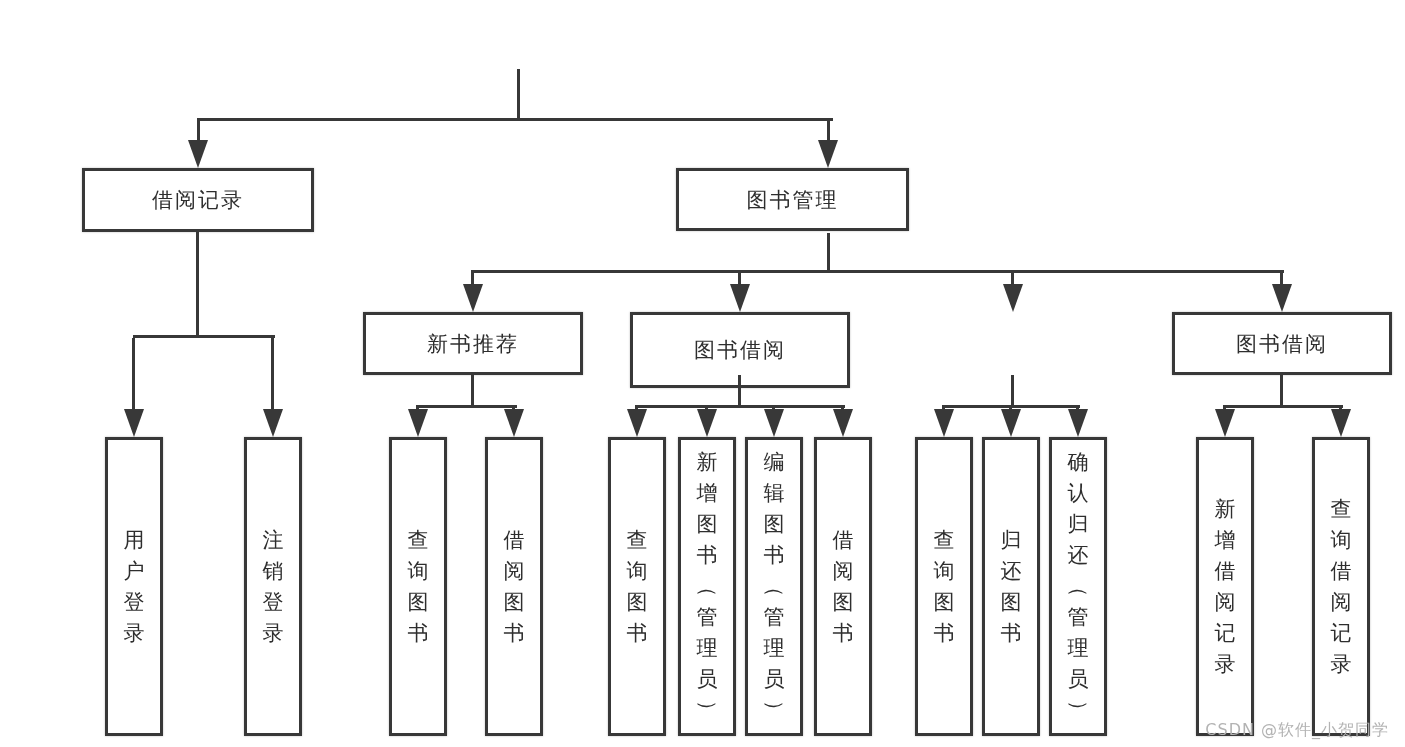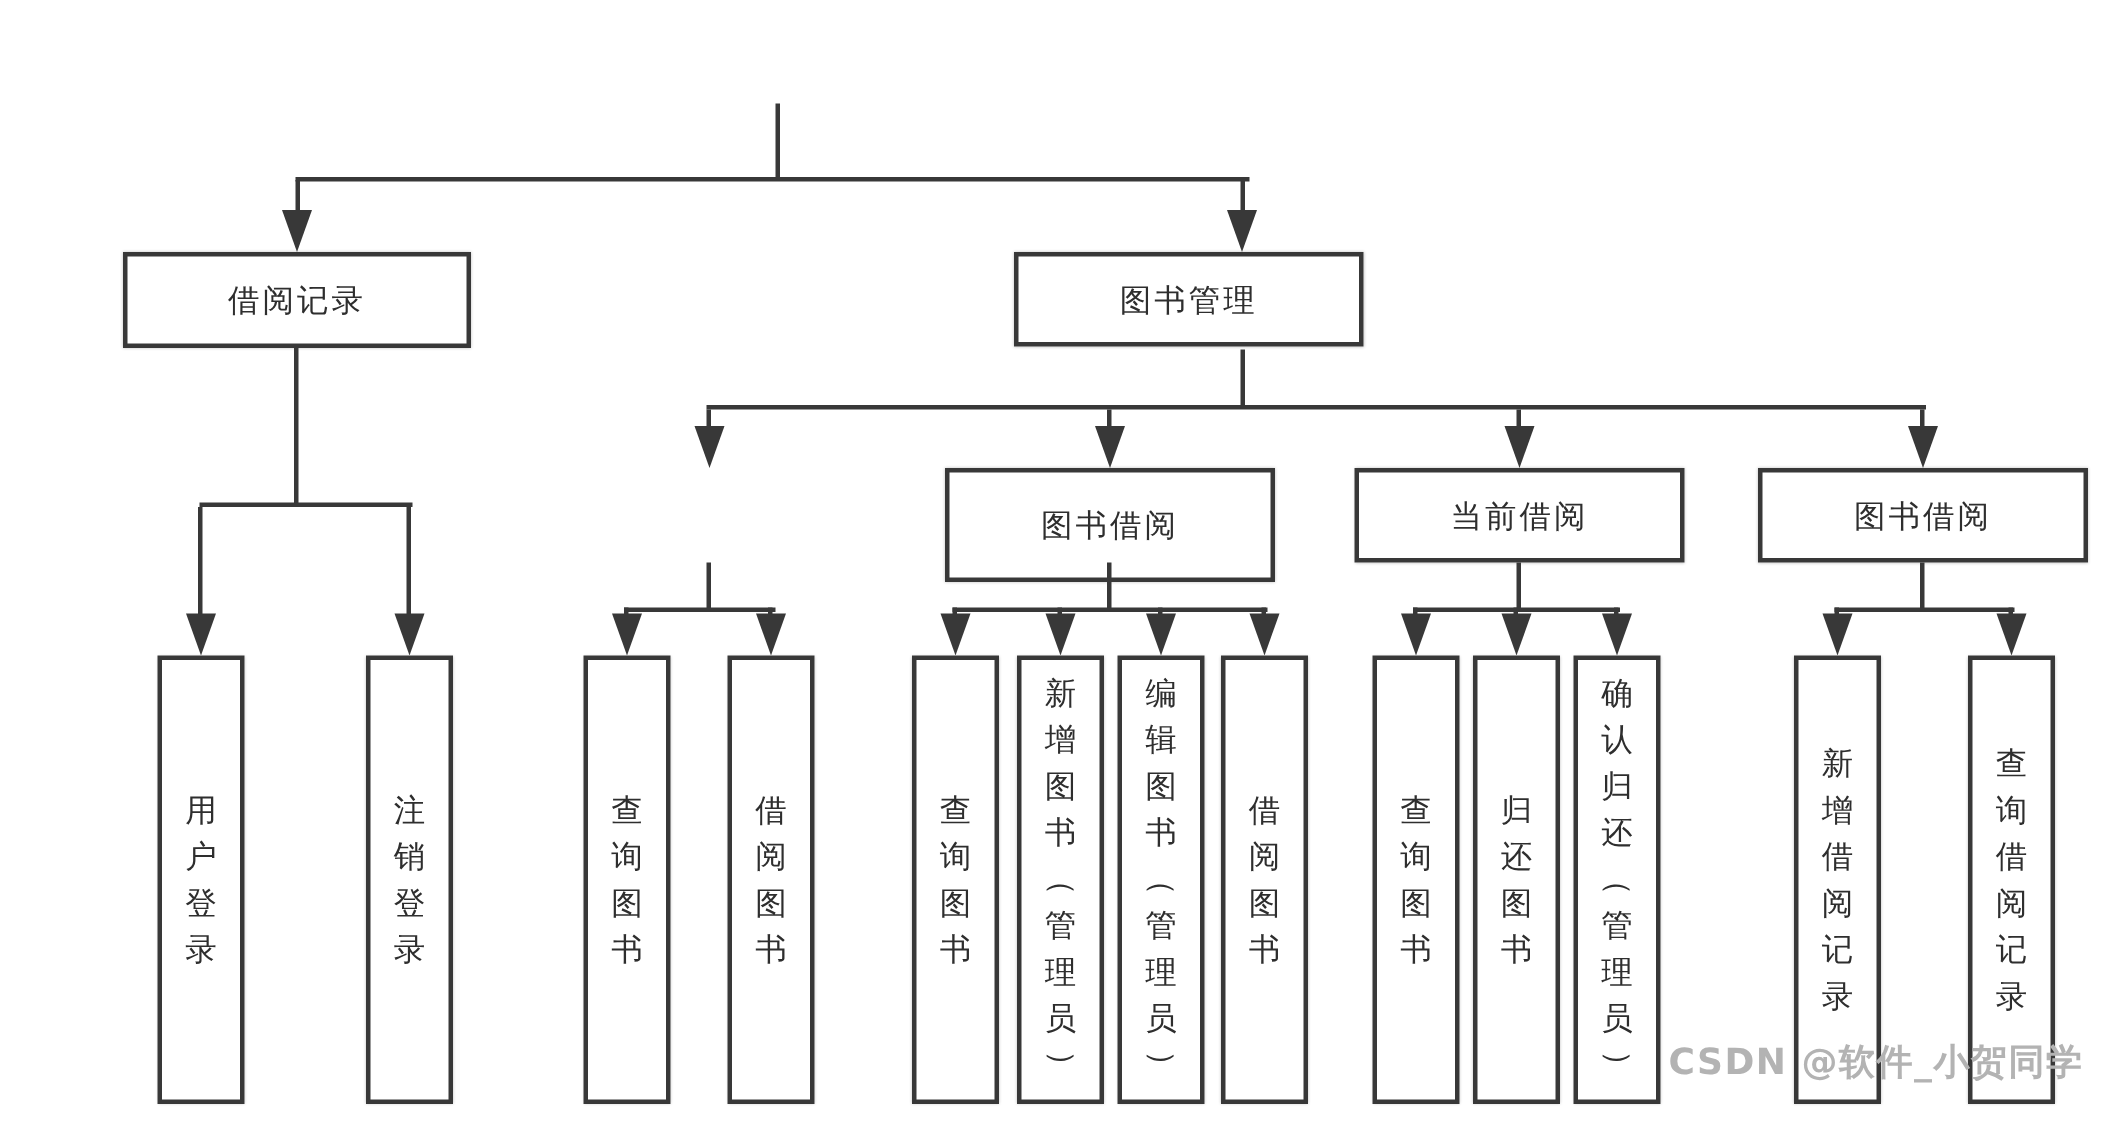--- a/index.html
+++ b/index.html
@@ -30,22 +30,22 @@
   .vchar.rot{transform:rotate(90deg);}
   .hline,.vline{position:absolute;background:var(--line);}
   .hline{height:3px;}
   .vline{width:3px;}
   .arrow{
     position:absolute;width:0;height:0;
     border-left:10px solid transparent;border-right:10px solid transparent;
     border-top:28px solid var(--line);
   }
   .watermark{
-    position:absolute;right:16px;bottom:23px;font-size:24px;color:var(--wm);
-    letter-spacing:1px;white-space:nowrap;font-weight:bold;
+    position:absolute;right:16px;bottom:6px;font-size:16px;color:var(--wm);
+    letter-spacing:1px;white-space:nowrap;
   }
 </style>
 </head>
 <body>
 
 <div class="diagram">
 
 
   <div class="vline" style="left:517px;top:69px;height:51px"></div>
   <div class="hline" style="left:197px;top:118px;width:636px"></div>
@@ -68,22 +68,22 @@
   <div class="hline" style="left:471px;top:270px;width:813px"></div>
   <div class="vline" style="left:471px;top:273px;height:14px"></div>
   <div class="arrow" style="left:463px;top:284px"></div>
   <div class="vline" style="left:738px;top:273px;height:14px"></div>
   <div class="arrow" style="left:730px;top:284px"></div>
   <div class="vline" style="left:1011px;top:273px;height:14px"></div>
   <div class="arrow" style="left:1003px;top:284px"></div>
   <div class="vline" style="left:1280px;top:273px;height:14px"></div>
   <div class="arrow" style="left:1272px;top:284px"></div>
 
+  <div class="box" style="left:363px;top:312px;width:220px;height:63px">新书推荐</div>
   <div class="box" style="left:630px;top:312px;width:220px;height:76px">图书借阅</div>
-  <div class="box" style="left:903px;top:312px;width:220px;height:63px">当前借阅</div>
   <div class="box" style="left:1172px;top:312px;width:220px;height:63px">图书借阅</div>
 
   <div class="vline" style="left:471px;top:375px;height:32px"></div>
   <div class="hline" style="left:416px;top:405px;width:101px"></div>
   <div class="vline" style="left:416px;top:405px;height:10px"></div>
   <div class="arrow" style="left:408px;top:409px"></div>
   <div class="vline" style="left:512px;top:405px;height:10px"></div>
   <div class="arrow" style="left:504px;top:409px"></div>
 
   <div class="vline" style="left:738px;top:375px;height:32px"></div>

